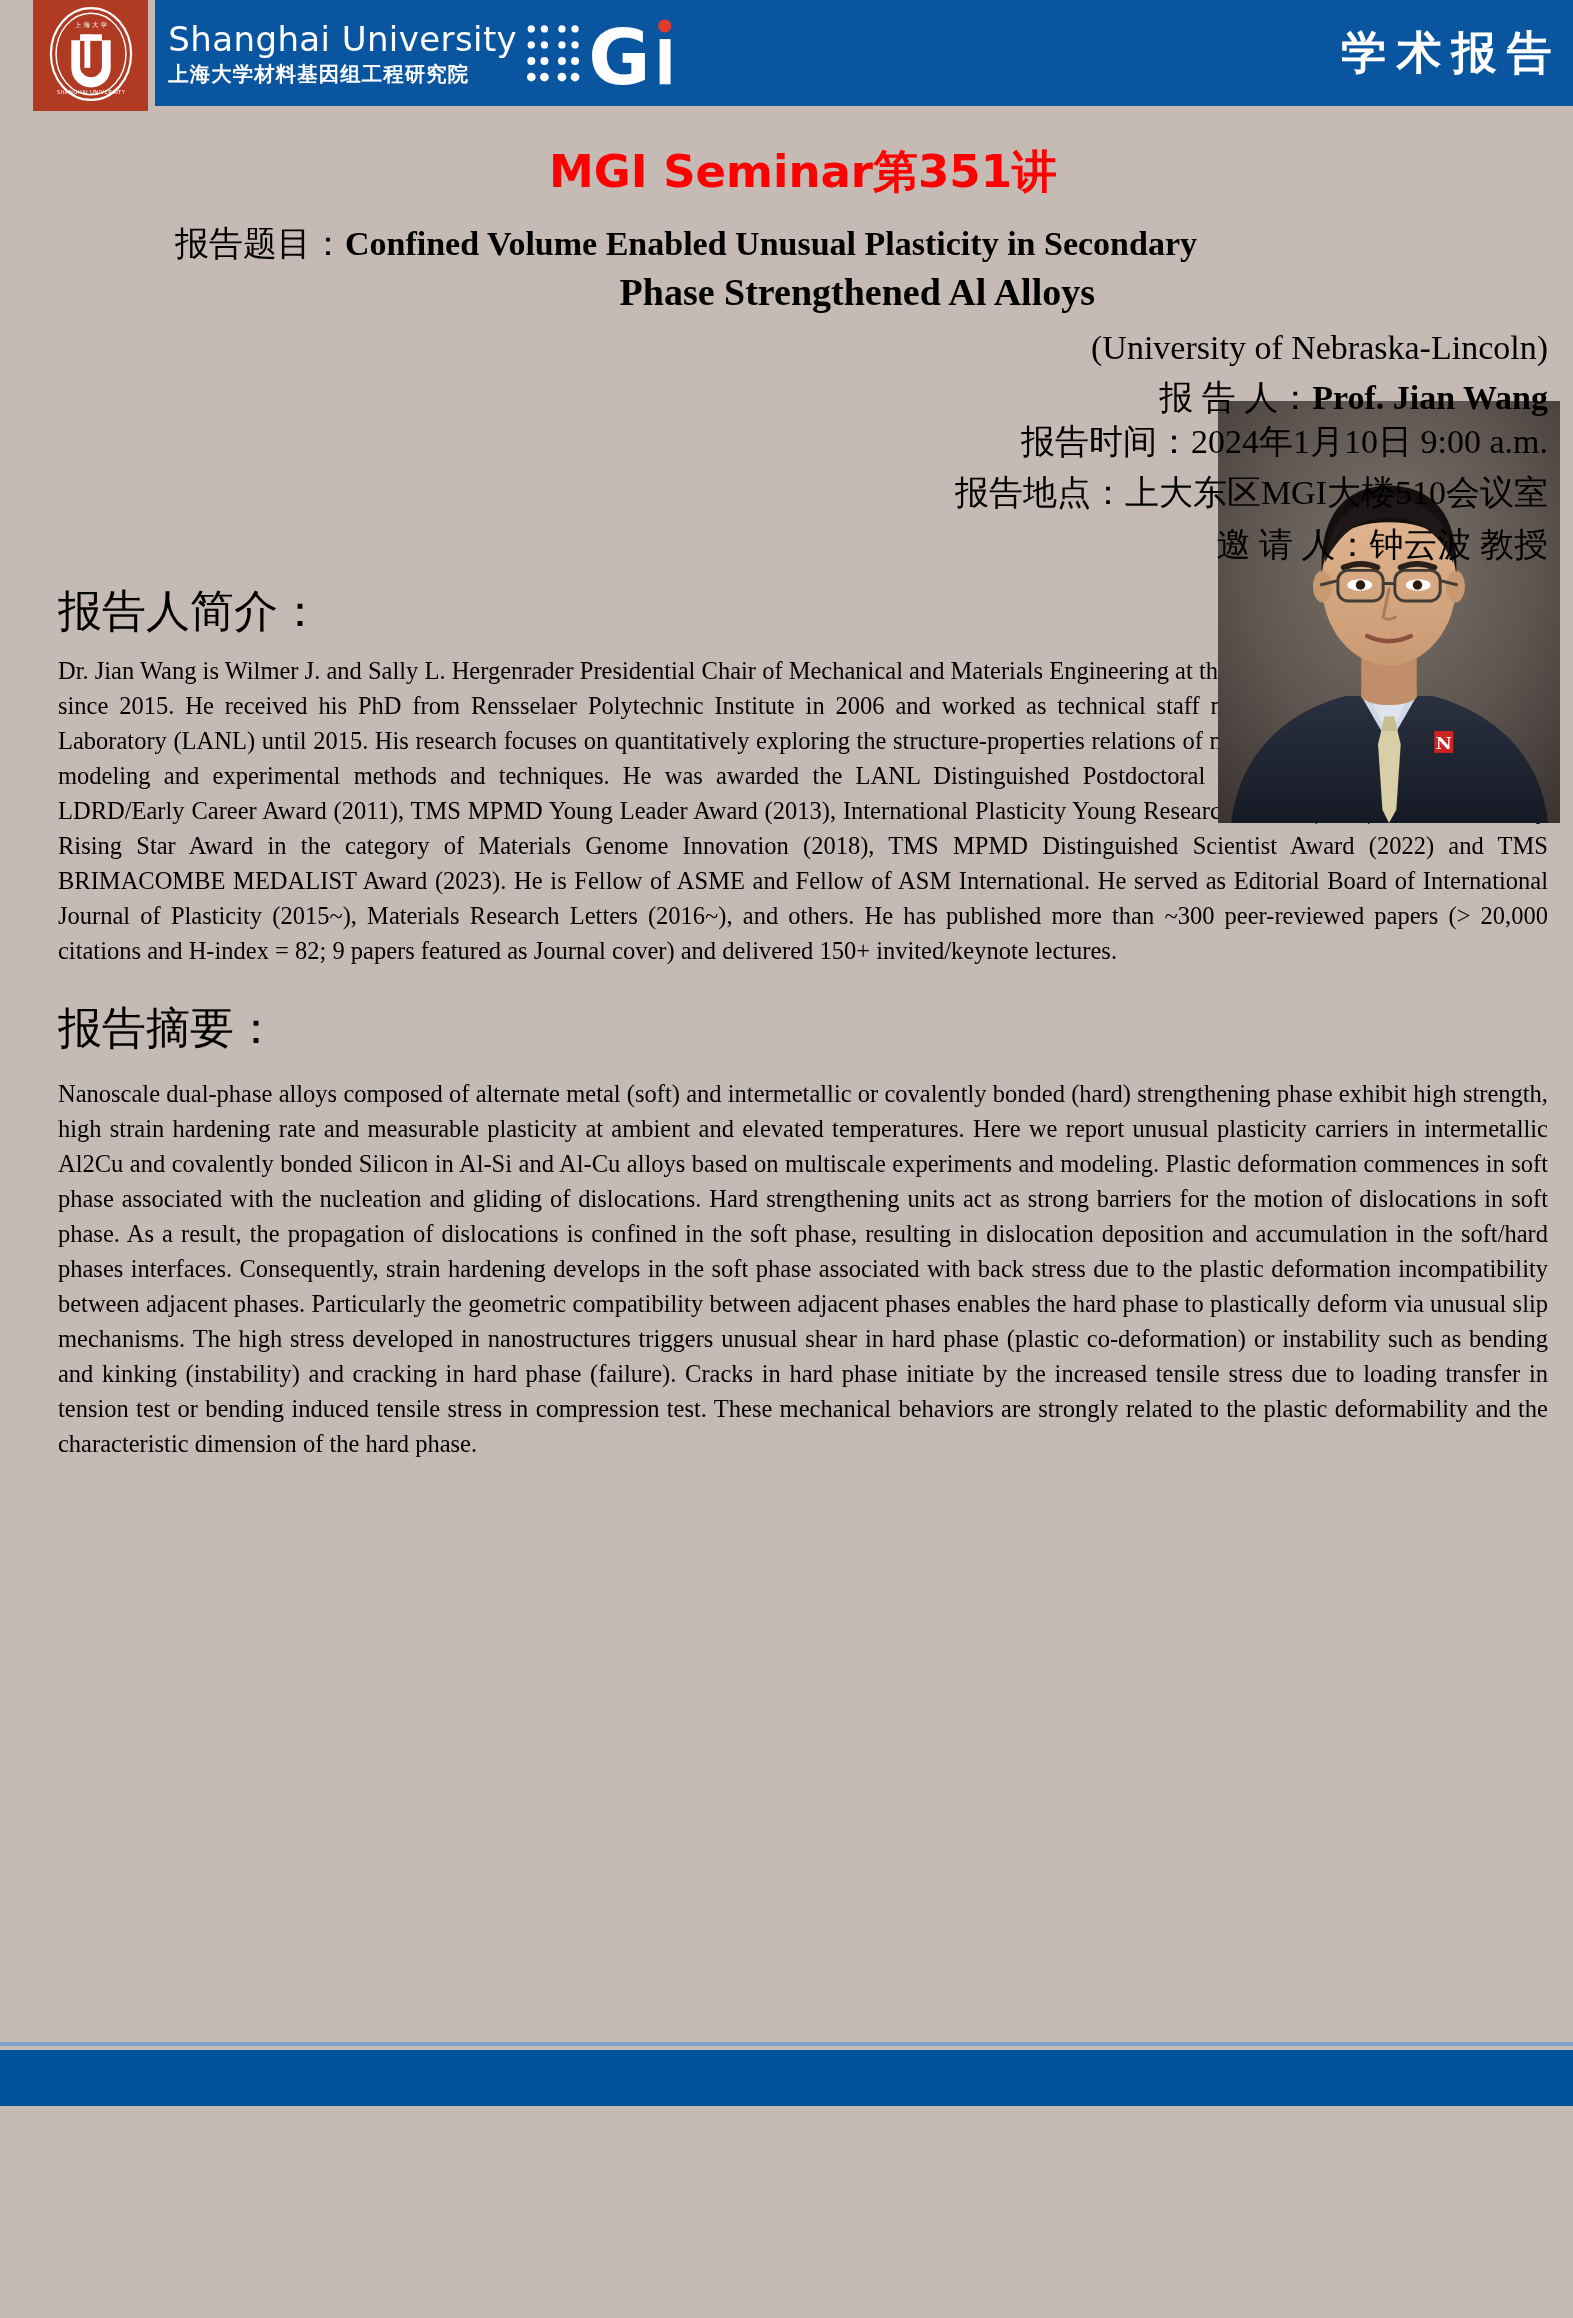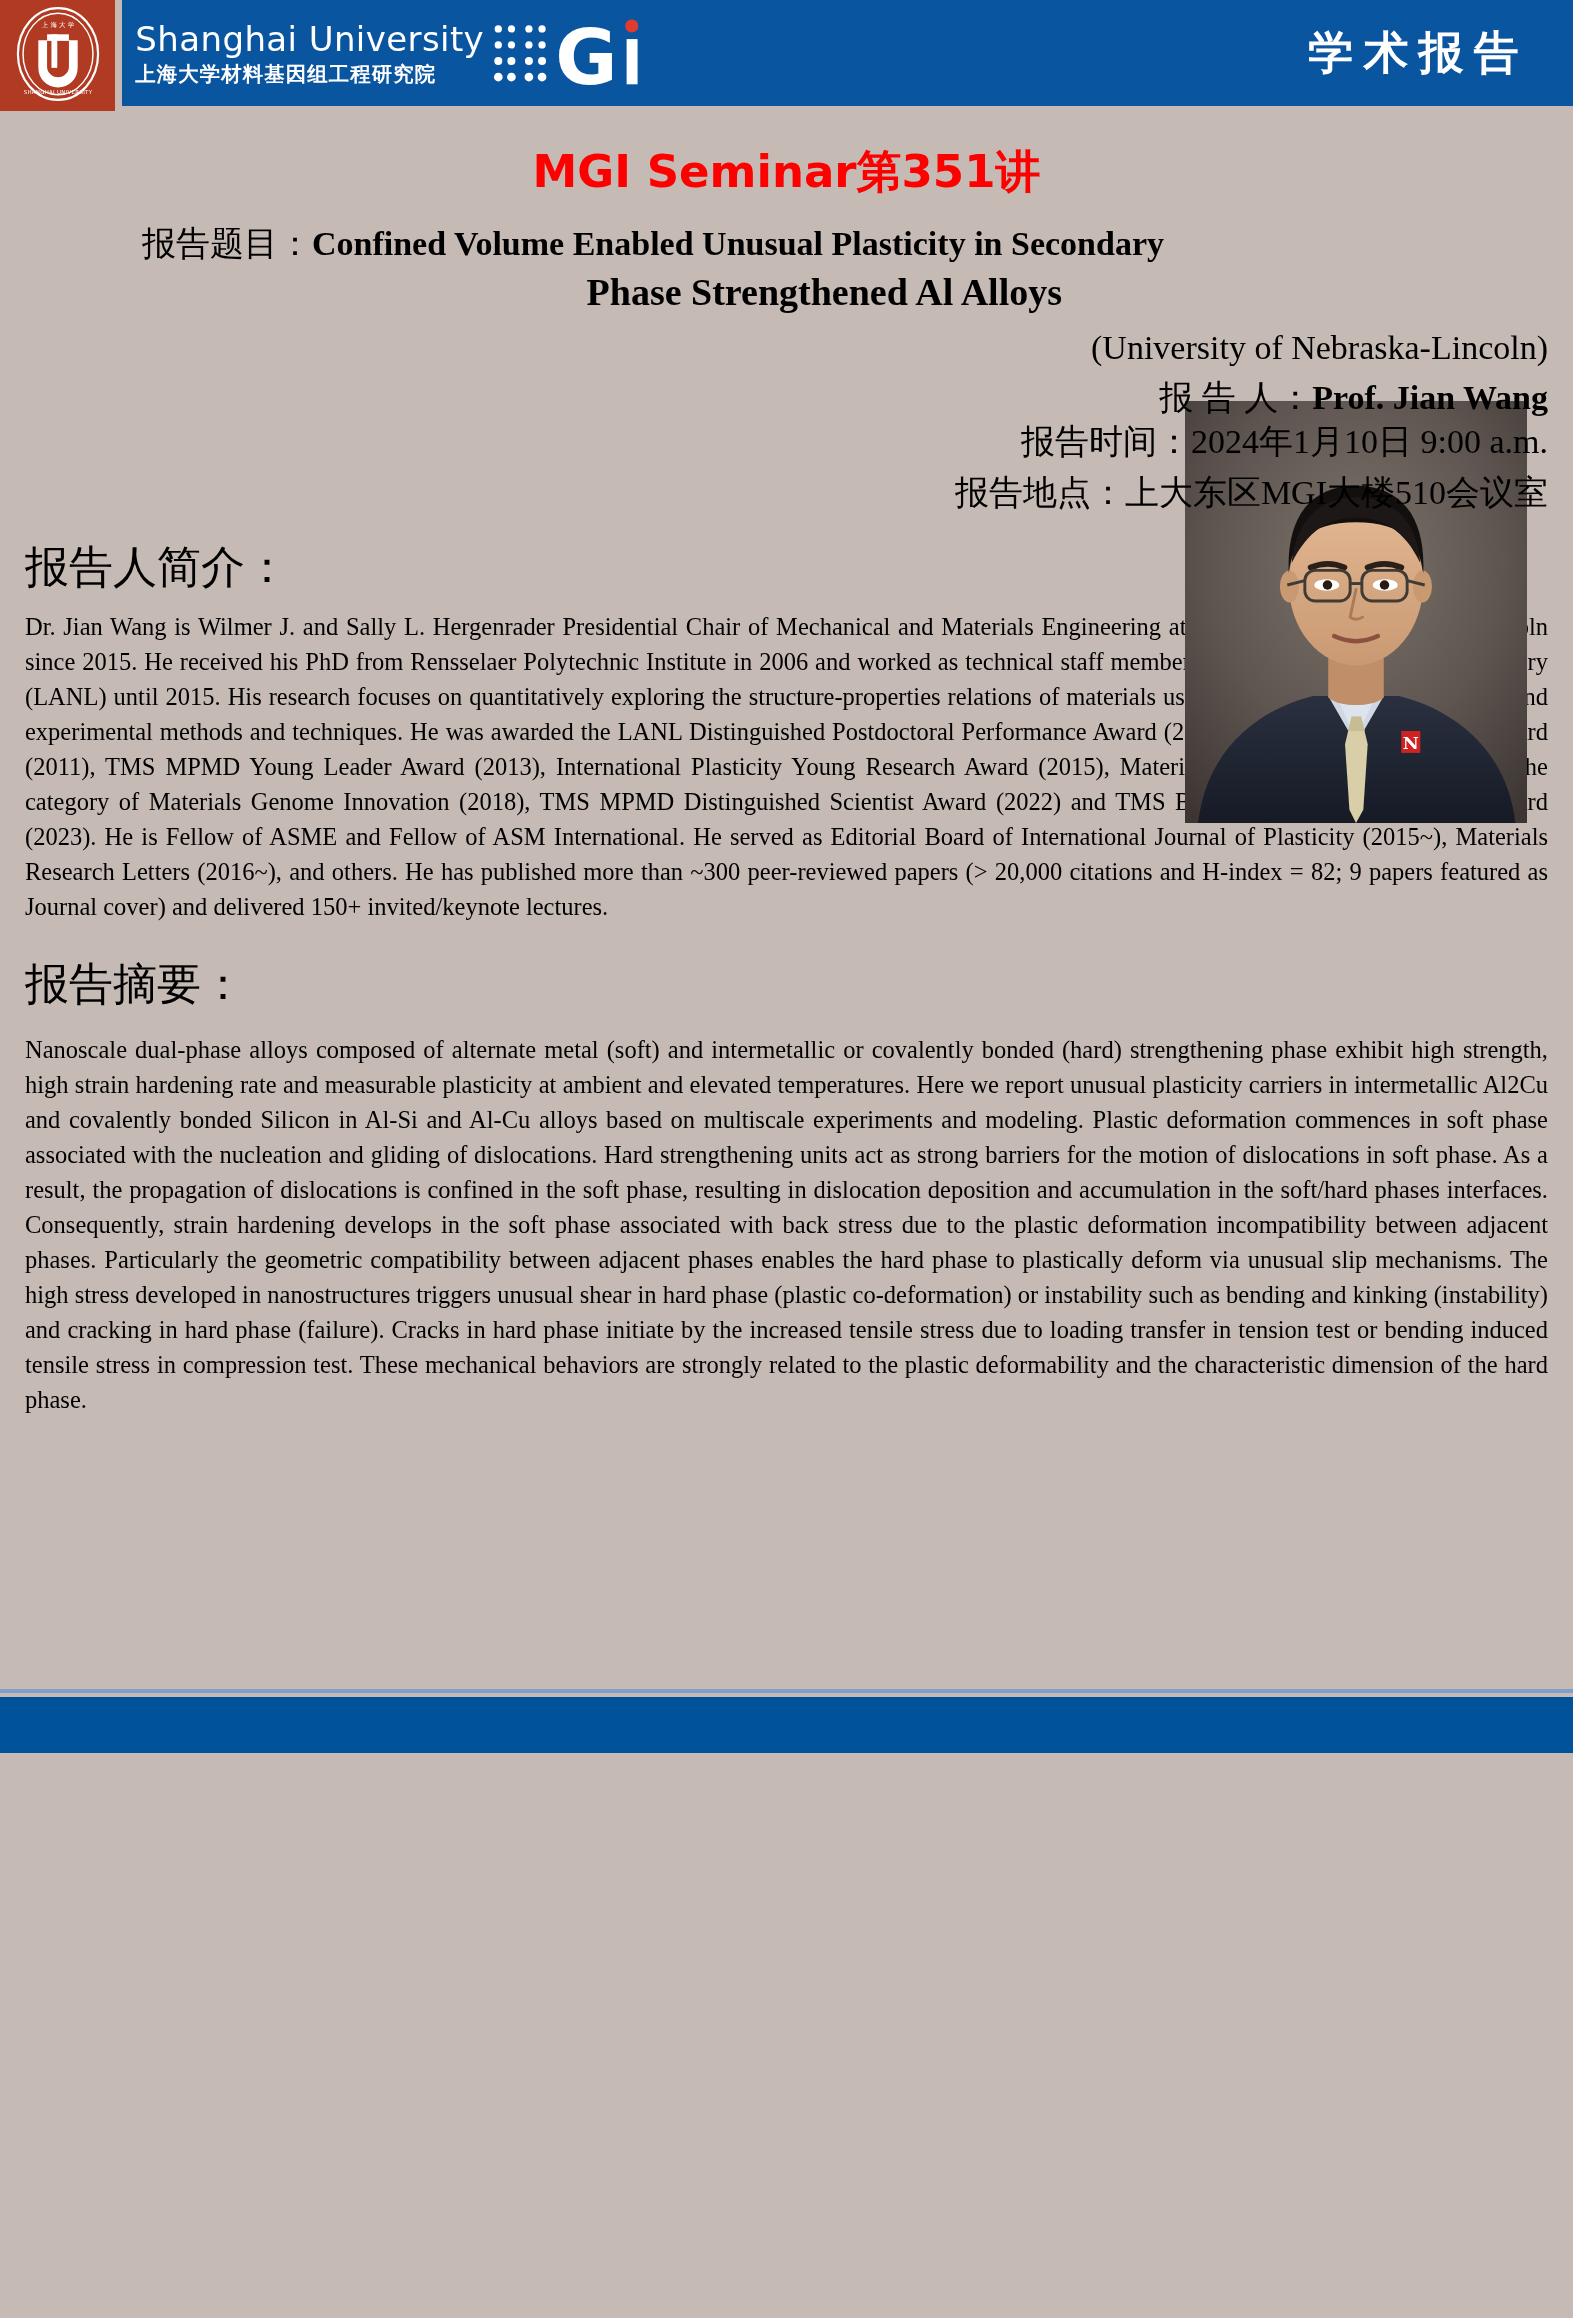--- a/index.html
+++ b/index.html
@@ -8,22 +8,23 @@
     width: 1573px;
     height: 2319px;
     background: #c6bab4;
     font-family: "Liberation Serif", "DejaVu Serif", serif;
     overflow: hidden;
   }
 
   #poster {
     position: relative;
     width: 1573px;
-    height: 1753px;
+    height: 2106px;
     background: #c6bab4;
+    padding-left: 33px;
   }
 
   
   .header {
     position: relative;
     width: 1573px;
     height: 111px;
     display: flex;
     align-items: stretch;
   }
@@ -363,20 +364,23 @@
       </div>
 
       <div class="row-gap-sm"></div>
 
       <div class="info-line">
         <span class="lbl">报告地点：</span><span>上大东区MGI大楼510会议室</span>
       </div>
 
       <div class="row-gap-sm"></div>
 
+      <div class="info-line">
+        <span class="lbl">邀  请 人：</span><span>钟云波 教授</span>
+      </div>
     </div>
 
     <div class="section-head">报告人简介：</div>
     <div class="para">Dr. Jian Wang is Wilmer J. and Sally L. Hergenrader Presidential Chair of Mechanical and Materials Engineering at the University of Nebraska-Lincoln since 2015. He received his PhD from Rensselaer Polytechnic Institute in 2006 and worked as technical staff member at Los Alamos National Laboratory (LANL) until 2015. His research focuses on quantitatively exploring the structure-properties relations of materials using multi-scale theory, modeling and experimental methods and techniques. He was awarded the LANL Distinguished Postdoctoral Performance Award (2009), the LDRD/Early Career Award (2011), TMS MPMD Young Leader Award (2013), International Plasticity Young Research Award (2015), Materials Today Rising Star Award in the category of Materials Genome Innovation (2018), TMS MPMD Distinguished Scientist Award (2022) and TMS BRIMACOMBE MEDALIST Award (2023). He is Fellow of ASME and Fellow of ASM International. He served as Editorial Board of International Journal of Plasticity (2015~), Materials Research Letters (2016~), and others. He has published more than ~300 peer-reviewed papers (&gt; 20,000 citations and H-index = 82; 9 papers featured as Journal cover) and delivered 150+ invited/keynote lectures.</div>
 
     <div class="section-head abstract-head">报告摘要：</div>
     <div class="para abstract">Nanoscale dual-phase alloys composed of alternate metal (soft) and intermetallic or covalently bonded (hard) strengthening phase exhibit high strength, high strain hardening rate and measurable plasticity at ambient and elevated temperatures. Here we report unusual plasticity carriers in intermetallic Al2Cu and covalently bonded Silicon in Al-Si and Al-Cu alloys based on multiscale experiments and modeling. Plastic deformation commences in soft phase associated with the nucleation and gliding of dislocations. Hard strengthening units act as strong barriers for the motion of dislocations in soft phase. As a result, the propagation of dislocations is confined in the soft phase, resulting in dislocation deposition and accumulation in the soft/hard phases interfaces. Consequently, strain hardening develops in the soft phase associated with back stress due to the plastic deformation incompatibility between adjacent phases. Particularly the geometric compatibility between adjacent phases enables the hard phase to plastically deform via unusual slip mechanisms. The high stress developed in nanostructures triggers unusual shear in hard phase (plastic co-deformation) or instability such as bending and kinking (instability) and cracking in hard phase (failure). Cracks in hard phase initiate by the increased tensile stress due to loading transfer in tension test or bending induced tensile stress in compression test. These mechanical behaviors are strongly related to the plastic deformability and the characteristic dimension of the hard phase.</div>
 
   </div>
 

